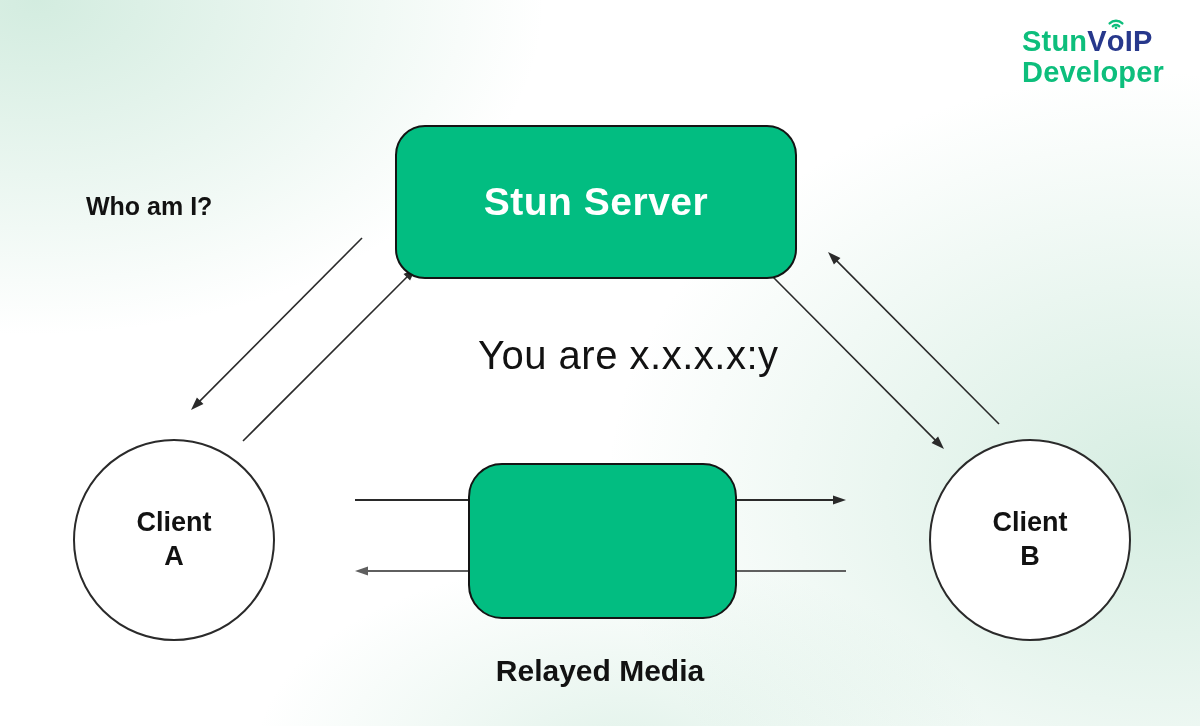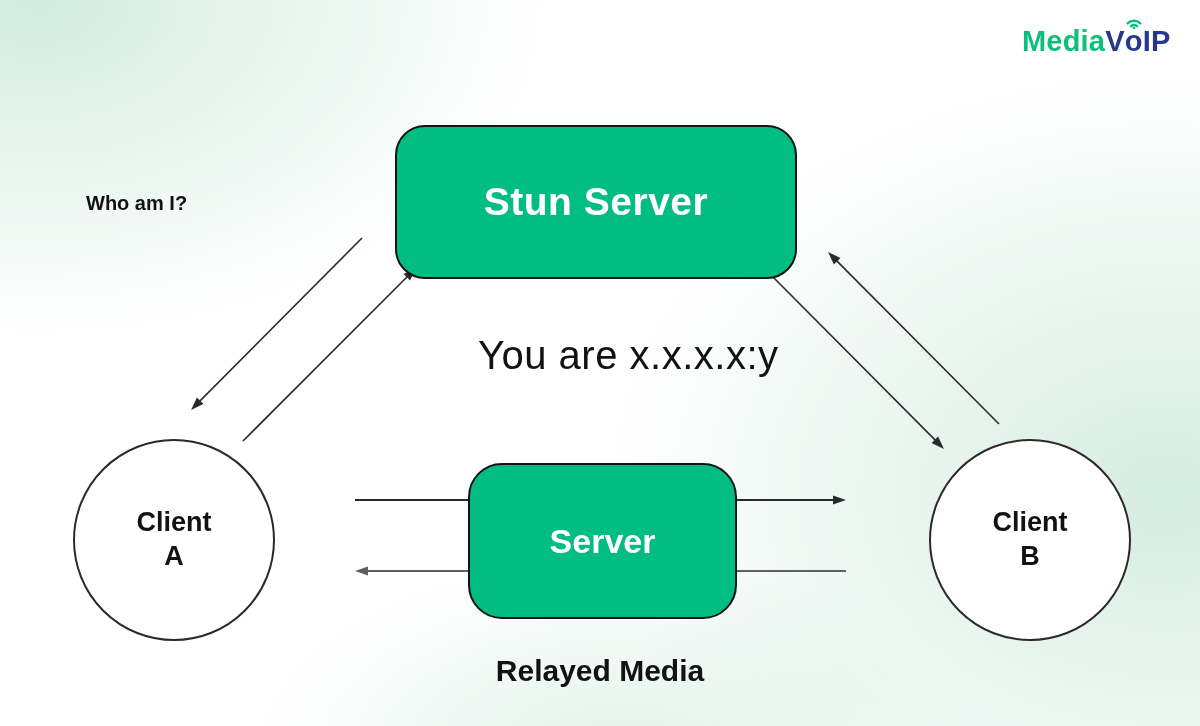--- a/index.html
+++ b/index.html
@@ -31,21 +31,21 @@
     position: absolute; z-index: 2;
     width: 198px; height: 198px; border-radius: 50%;
     background: #ffffff; border: 2px solid #2a2a2a;
     display: flex; flex-direction: column; align-items: center; justify-content: center;
     color: #121212; font-size: 27px; font-weight: 600; line-height: 1.25;
   }
   #client-a { left: 73px; top: 439px; }
   #client-b { left: 929px; top: 439px; }
 
   .float-label { position: absolute; z-index: 2; color: #121212; white-space: nowrap; }
-  #who-am-i { left: 86px; top: 192px; font-size: 20px; font-weight: 600; }
+  #who-am-i { left: 86px; top: 192px; font-size: 25px; font-weight: 600; }
   #you-are { left: 478px; top: 333px; font-size: 40px; font-weight: 500; letter-spacing: 0.5px; }
   #relayed-media { left: 0; top: 654px; width: 1200px; text-align: center; font-size: 30px; font-weight: 600; }
 
   #logo { position: absolute; left: 1022px; top: 26px; z-index: 2; font-weight: 800; font-size: 29px; line-height: 31px; letter-spacing: 0.2px; }
   .lg-green { color: #0dbe7c; }
   .lg-navy  { color: #27388c; }
   .lg-o { position: relative; display: inline-block; }
   .wifi-icon { position: absolute; left: 50%; transform: translateX(-50%); top: -9px; width: 17px; height: 12px; }
 </style>
 </head>
@@ -62,33 +62,33 @@
       <polygon points="828,252 833.90338884286,264.4623432856745 840.4277096313373,257.97595459480465" fill="#2a2a2a"></polygon>
       <line x1="772" y1="276" x2="938.958862223116" y2="443.92955328255266" stroke="#2a2a2a" stroke-width="1.6"></line>
       <polygon points="944,449 938.0964005315756,436.53775648944304 931.5721893706642,443.02425544711207" fill="#2a2a2a"></polygon>
       <line x1="355" y1="500" x2="838.85" y2="500" stroke="#2a2a2a" stroke-width="1.8"></line>
       <polygon points="846,500 833,495.4 833,504.6" fill="#2a2a2a"></polygon>
       <line x1="846" y1="571" x2="362.15" y2="571" stroke="#5f5f5f" stroke-width="1.8"></line>
       <polygon points="355,571 368,575.6 368,566.4" fill="#5f5f5f"></polygon>
     </svg>
 
   <div id="logo">
-    <div><span class="lg-green">Media</span><span class="lg-navy">V</span><span class="lg-navy lg-o"><svg class="wifi-icon" viewBox="0 0 24 17">
+    <div><span class="lg-green">Stun</span><span class="lg-navy">V</span><span class="lg-navy lg-o"><svg class="wifi-icon" viewBox="0 0 24 17">
             <path d="M3 9 A13 13 0 0 1 21 9" fill="none" stroke="#0dbe7c" stroke-width="3.4" stroke-linecap="round"></path>
             <path d="M7.5 13 A7.5 7.5 0 0 1 16.5 13" fill="none" stroke="#0dbe7c" stroke-width="3.4" stroke-linecap="round"></path>
             <circle cx="12" cy="15.4" r="1.9" fill="#0dbe7c"></circle>
           </svg><span>o</span></span><span class="lg-navy">IP</span></div>
+    <div class="lg-green">Developer</div>
   </div>
 
   <div id="stun-box" class="node-box">
     <span>Stun Server</span>
   </div>
 
   <div id="turn-box" class="node-box">
-    <span>Server</span>
   </div>
 
   <div id="client-a" class="client-circle">
     <span>Client</span>
     <span>A</span>
   </div>
 
   <div id="client-b" class="client-circle">
     <span>Client</span>
     <span>B</span>

